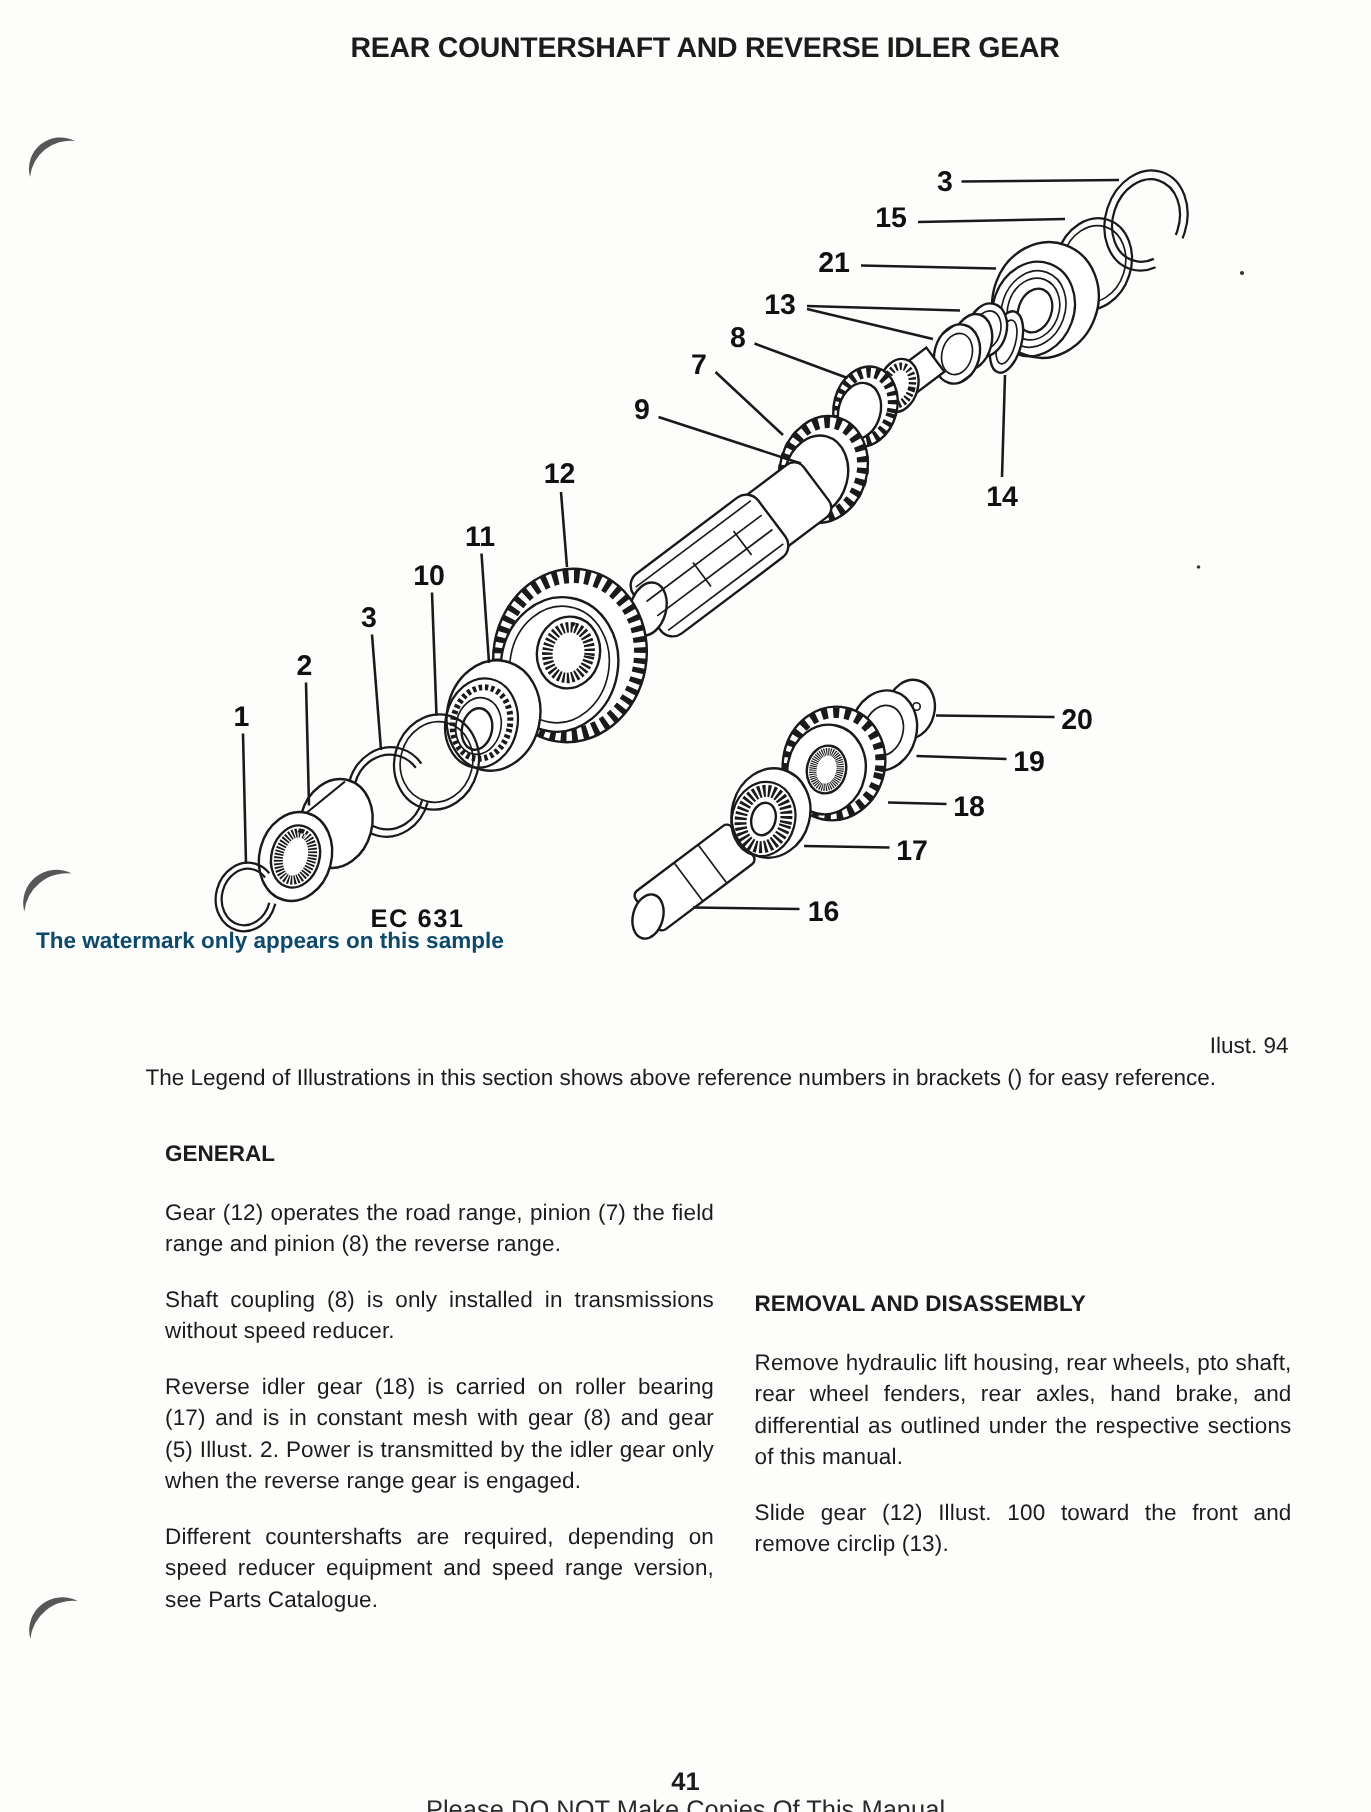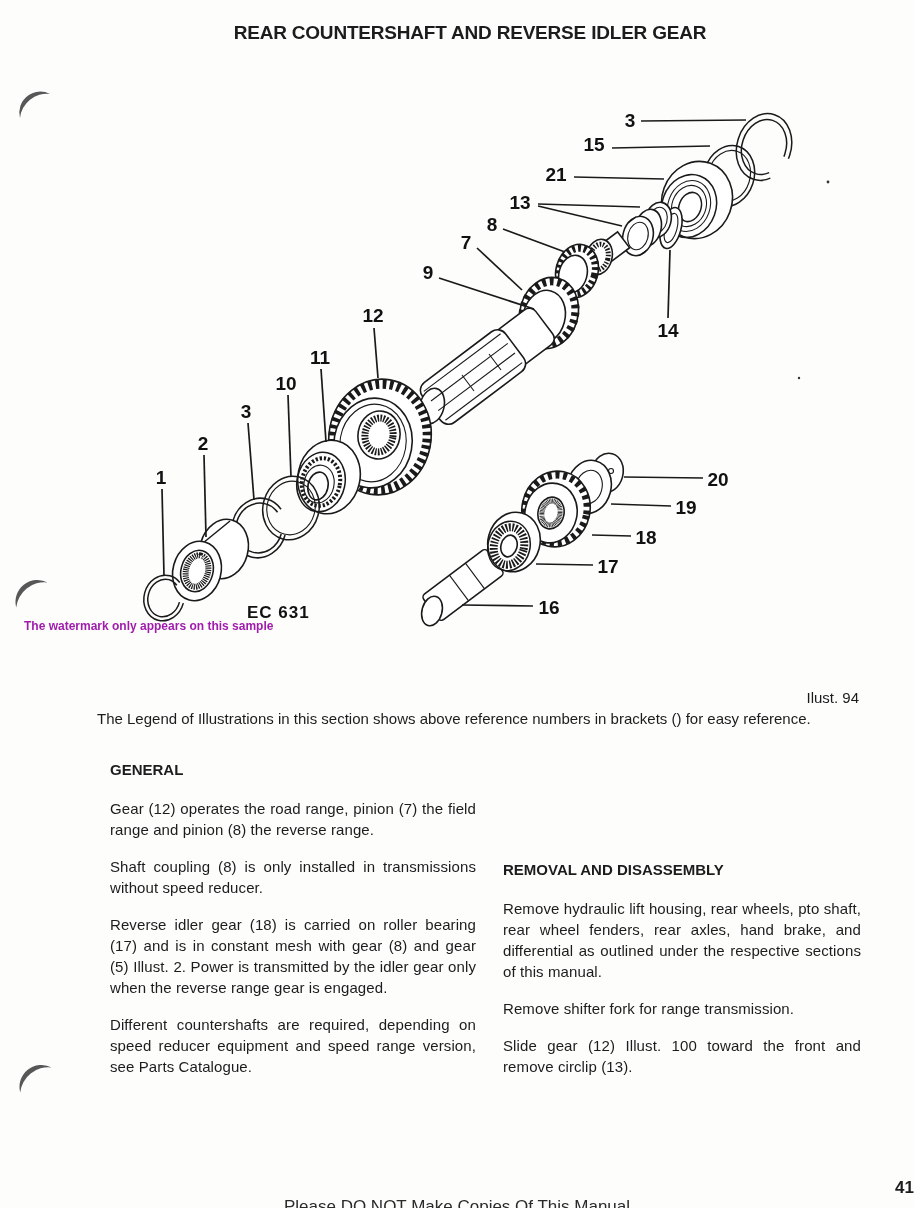--- a/index.html
+++ b/index.html
@@ -13,42 +13,42 @@
     text-align:center;font-size:19px;font-weight:700;letter-spacing:-0.2px;
   }
   .diagram{position:absolute;top:80px;left:0;width:914px;height:590px;z-index:2;}
   .wm-main{
     position:absolute;left:4px;top:570px;z-index:6;
     font-size:46px;font-weight:700;color:#cbd6b0;letter-spacing:0px;
     mix-blend-mode:multiply;white-space:nowrap;
   }
   .wm-sub{
     position:absolute;left:24px;top:619px;z-index:6;
-    font-size:12px;font-weight:700;color:#a21caf;
+    font-size:15px;font-weight:700;color:#0c4a6e;
     mix-blend-mode:multiply;white-space:nowrap;
   }
   .crescent{position:absolute;z-index:8;}
   .fig-caption{
     position:absolute;left:97px;top:689px;width:762px;
     text-align:right;font-size:15px;
   }
   .intro{
     position:absolute;left:97px;top:708px;width:760px;
     font-size:15px;line-height:21px;text-align:justify;
   }
   .col-left{position:absolute;left:110px;top:761px;width:366px;}
   .col-right{position:absolute;left:503px;top:861px;width:358px;}
   .sec-heading{font-size:15px;font-weight:700;margin:0 0 20px 0;}
   .para{
     font-size:15px;line-height:21px;text-align:justify;
     margin:0 0 16px 0;letter-spacing:0.1px;
   }
   .page-number{
     position:absolute;top:1178px;left:0;width:914px;
-    text-align:right;font-size:17px;font-weight:600;
+    text-align:center;font-size:17px;font-weight:600;
   }
   .footer-note{
     position:absolute;top:1197px;left:0;width:914px;
     text-align:center;font-size:17px;color:#2a2a2a;white-space:nowrap;
   }
   
   .ln{stroke:#1a1a1a;fill:none;stroke-width:1.5;}
   .wf{stroke:#1a1a1a;fill:#ffffff;stroke-width:1.6;}
   .thin{stroke:#1a1a1a;fill:none;stroke-width:1.1;}
   .teeth{stroke:#1a1a1a;fill:none;}
@@ -262,20 +262,19 @@
     <h3 class="sec-heading">GENERAL</h3>
     <p class="para">Gear (12) operates the road range, pinion (7) the field range and pinion (8) the reverse range.</p>
     <p class="para">Shaft coupling (8) is only installed in transmissions without speed reducer.</p>
     <p class="para">Reverse idler gear (18) is carried on roller bearing (17) and is in constant mesh with gear (8) and gear (5) Illust. 2. Power is transmitted by the idler gear only when the reverse range gear is engaged.</p>
     <p class="para">Different countershafts are required, depending on speed reducer equipment and speed range version, see Parts Catalogue.</p>
   </div>
 
   <div class="col-right">
     <h3 class="sec-heading">REMOVAL AND DISASSEMBLY</h3>
     <p class="para">Remove hydraulic lift housing, rear wheels, pto shaft, rear wheel fenders, rear axles, hand brake, and differential as outlined under the respective sections of this manual.</p>
-    <p class="para">Remove shifter fork for range transmission.</p>
     <p class="para">Slide gear (12) Illust. 100 toward the front and remove circlip (13).</p>
   </div>
 
   <div class="page-number">41</div>
   <div class="footer-note">Please DO NOT Make Copies Of This Manual</div>
 
 </div>
 
 </body></html>

